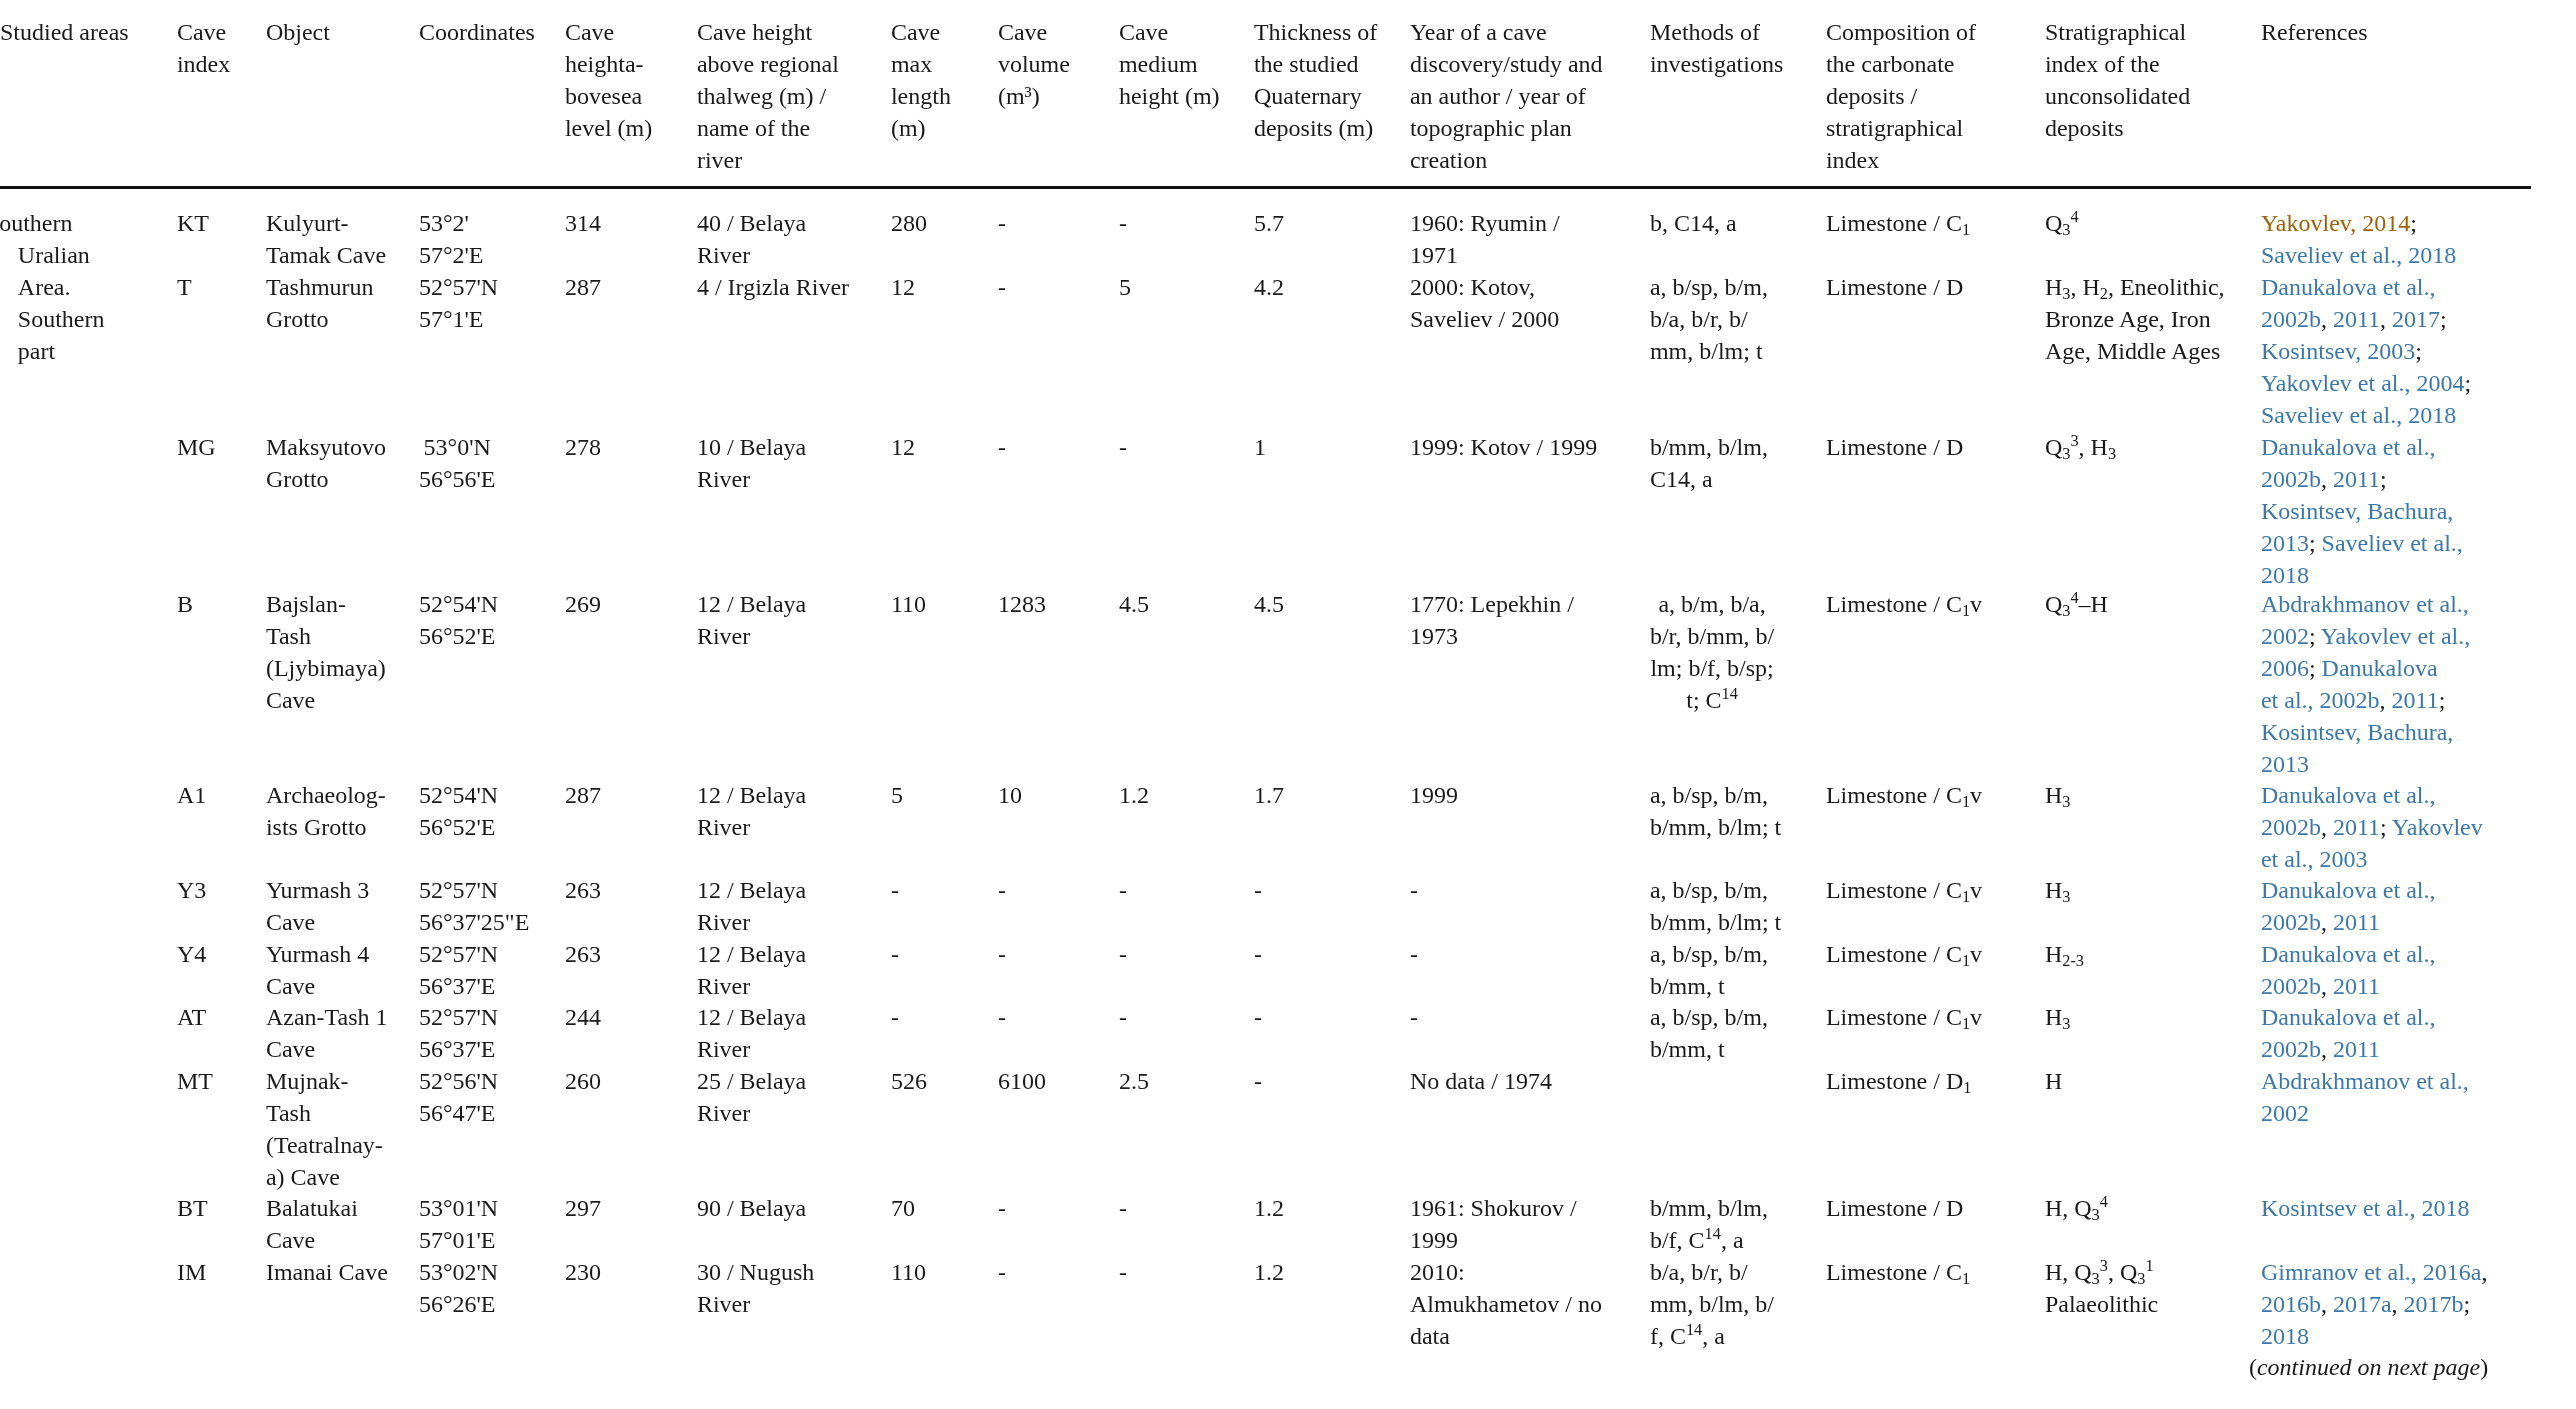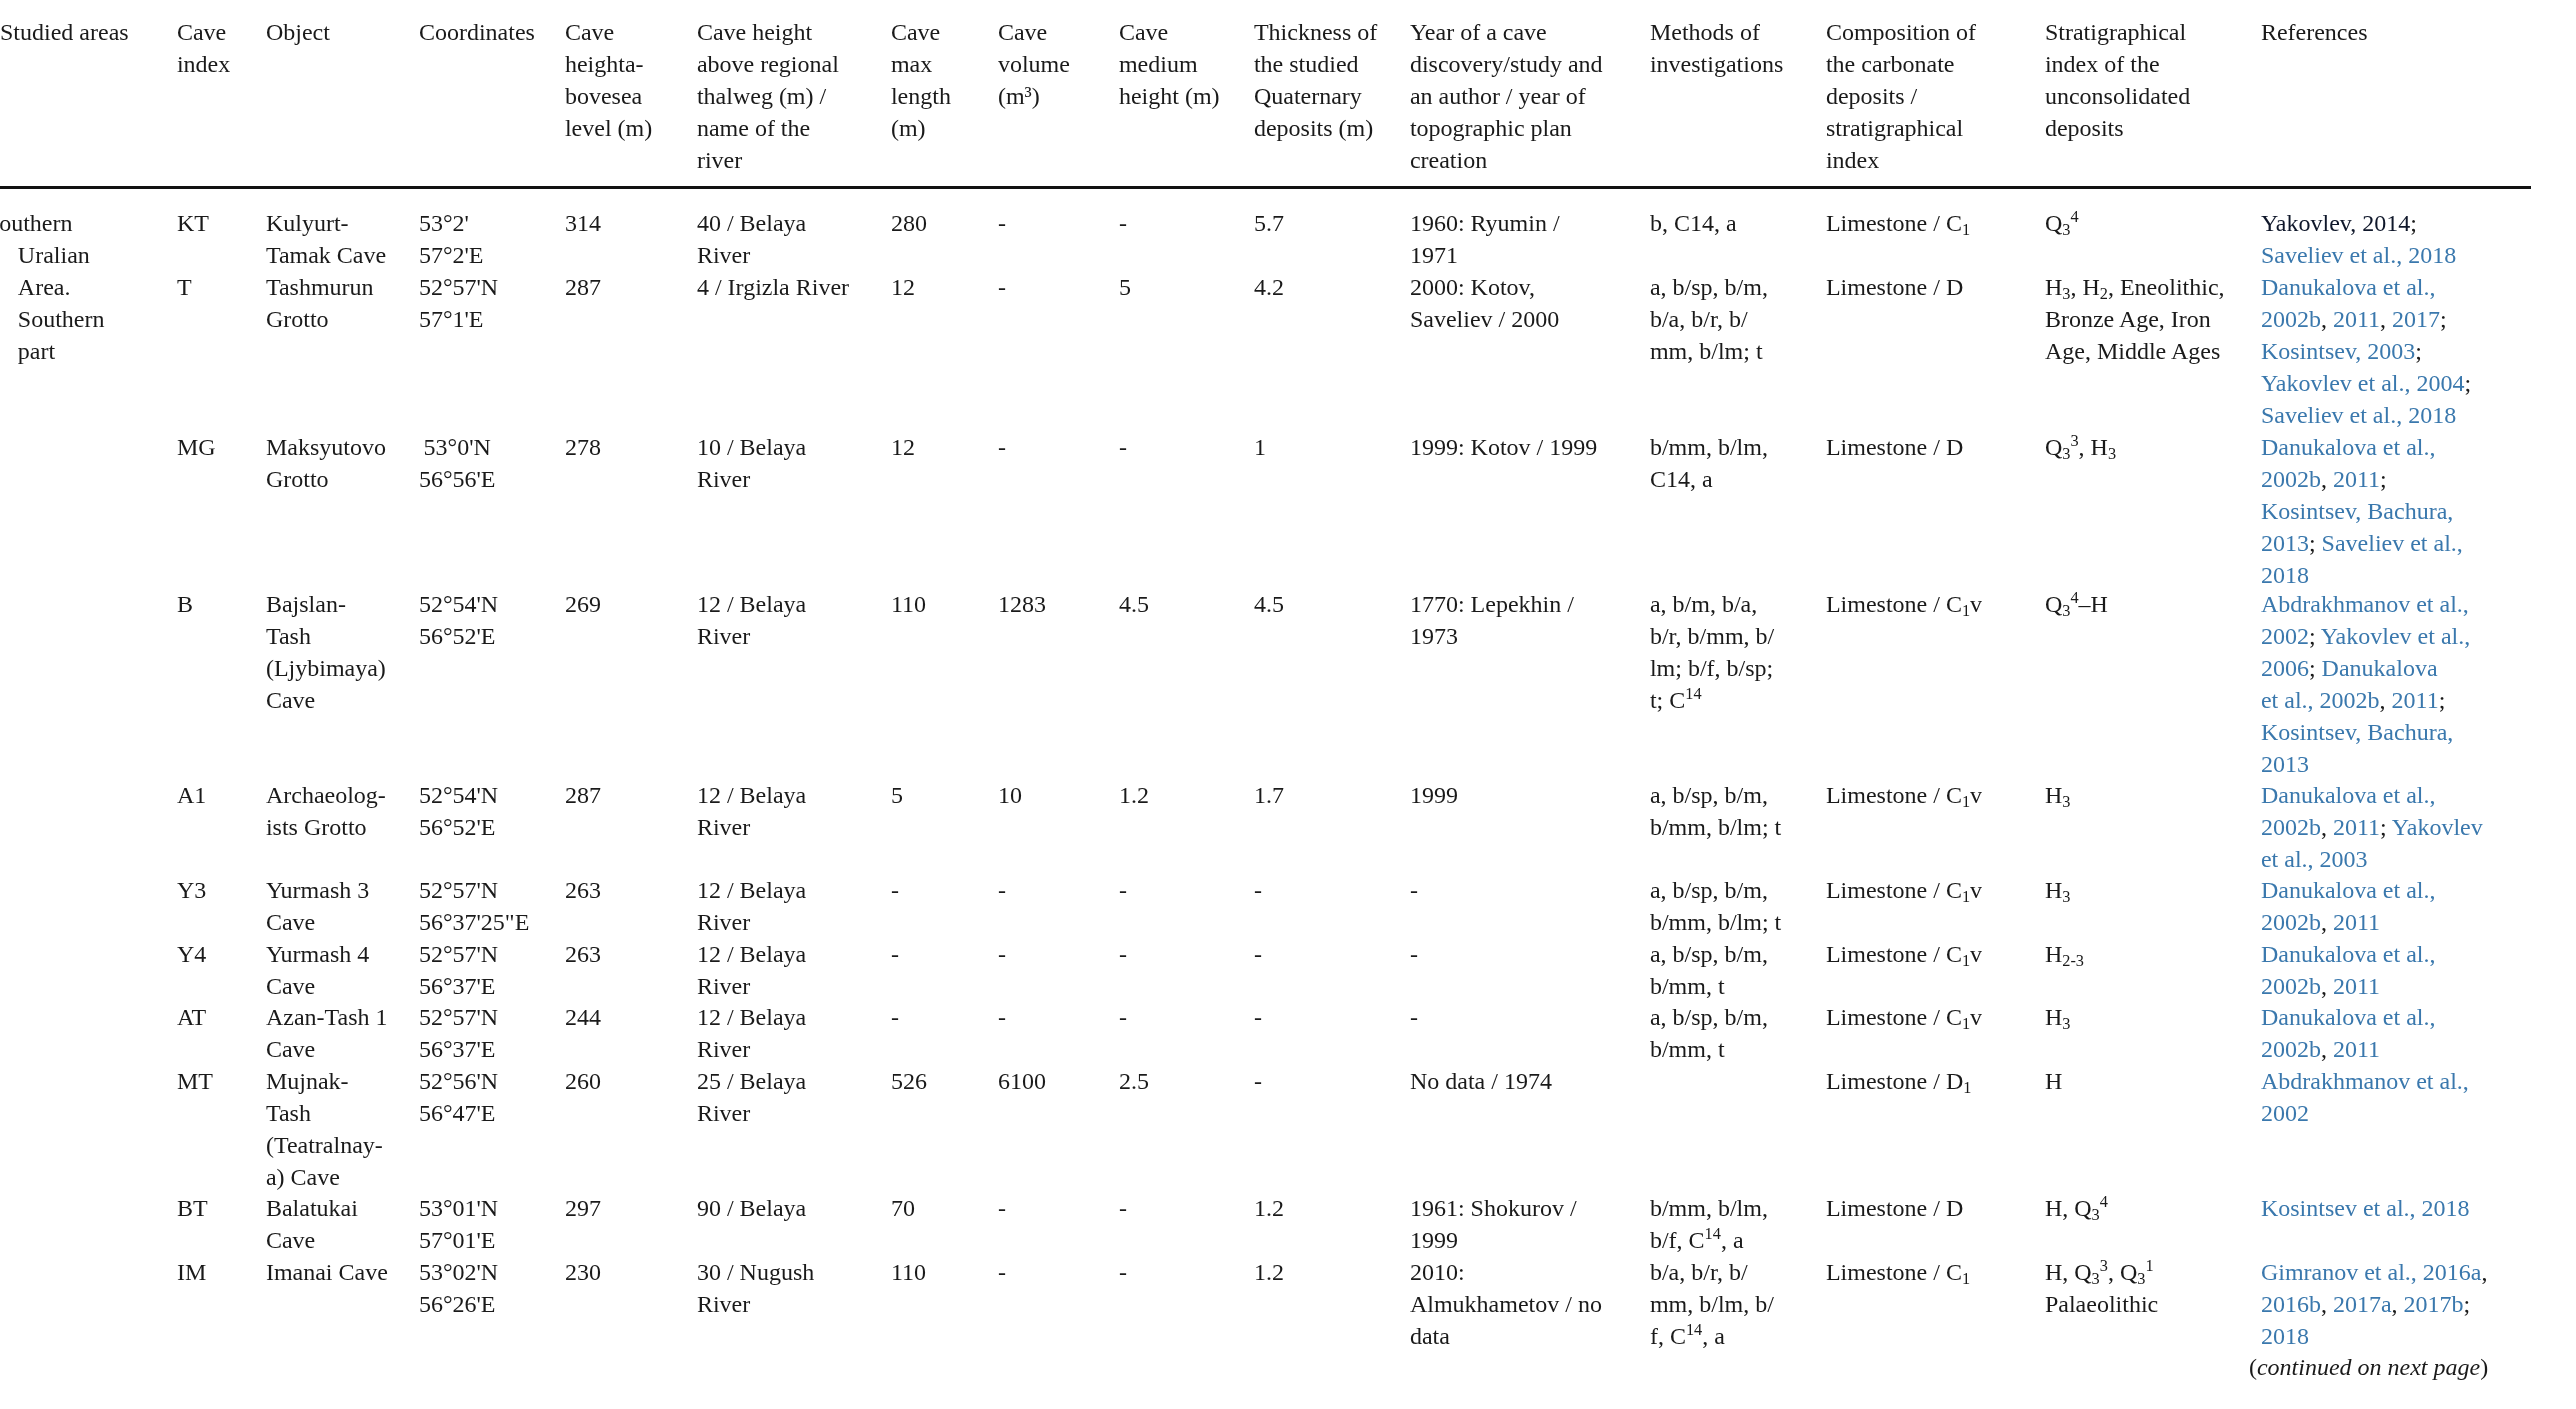--- a/index.html
+++ b/index.html
@@ -75,21 +75,21 @@
         <div class="cell" style="left: 572px; top: 207px; white-space: nowrap;">314</div>
         <div class="cell" style="left: 704px; top: 207px; white-space: nowrap;">40 / Belaya<br>River</div>
         <div class="cell" style="left: 898px; top: 207px; white-space: nowrap;">280</div>
         <div class="cell" style="left: 1005px; top: 207px; white-space: nowrap;">-</div>
         <div class="cell" style="left: 1126px; top: 207px; white-space: nowrap;">-</div>
         <div class="cell" style="left: 1261px; top: 207px; white-space: nowrap;">5.7</div>
         <div class="cell" style="left: 1417px; top: 207px; white-space: nowrap;">1960: Ryumin /<br>1971</div>
         <div class="cell" style="left: 1657px; top: 207px; white-space: nowrap;">b, C14, a</div>
         <div class="cell" style="left: 1833px; top: 207px; white-space: nowrap;">Limestone / C<sub>1</sub></div>
         <div class="cell" style="left: 2052px; top: 207px; white-space: nowrap;">Q<sub>3</sub><sup>4</sup></div>
-        <div class="cell" style="left: 2268px; top: 207px; white-space: nowrap;"><span class="link" style="color: #0f172a;">Yakovlev, 2014</span>;<br><span class="link" style="color: rgb(58, 120, 173);">Saveliev et al., 2018</span></div>
+        <div class="cell" style="left: 2268px; top: 207px; white-space: nowrap;"><span class="link" style="color: #a16207;">Yakovlev, 2014</span>;<br><span class="link" style="color: rgb(58, 120, 173);">Saveliev et al., 2018</span></div>
       </div>
       <div>
         <div class="cell" style="left: 184px; top: 271px; white-space: nowrap;">T</div>
         <div class="cell" style="left: 273px; top: 271px; white-space: nowrap;">Tashmurun<br>Grotto</div>
         <div class="cell" style="left: 426px; top: 271px; white-space: nowrap;">52°57'N<br>57°1'E</div>
         <div class="cell" style="left: 572px; top: 271px; white-space: nowrap;">287</div>
         <div class="cell" style="left: 704px; top: 271px; white-space: nowrap;">4 / Irgizla River</div>
         <div class="cell" style="left: 898px; top: 271px; white-space: nowrap;">12</div>
         <div class="cell" style="left: 1005px; top: 271px; white-space: nowrap;">-</div>
         <div class="cell" style="left: 1126px; top: 271px; white-space: nowrap;">5</div>
@@ -120,21 +120,21 @@
         <div class="cell" style="left: 184px; top: 588px; white-space: nowrap;">B</div>
         <div class="cell" style="left: 273px; top: 588px; white-space: nowrap;">Bajslan-<br>Tash<br>(Ljybimaya)<br>Cave</div>
         <div class="cell" style="left: 426px; top: 588px; white-space: nowrap;">52°54'N<br>56°52'E</div>
         <div class="cell" style="left: 572px; top: 588px; white-space: nowrap;">269</div>
         <div class="cell" style="left: 704px; top: 588px; white-space: nowrap;">12 / Belaya<br>River</div>
         <div class="cell" style="left: 898px; top: 588px; white-space: nowrap;">110</div>
         <div class="cell" style="left: 1005px; top: 588px; white-space: nowrap;">1283</div>
         <div class="cell" style="left: 1126px; top: 588px; white-space: nowrap;">4.5</div>
         <div class="cell" style="left: 1261px; top: 588px; white-space: nowrap;">4.5</div>
         <div class="cell" style="left: 1417px; top: 588px; white-space: nowrap;">1770: Lepekhin /<br>1973</div>
-        <div class="cell" style="left: 1657px; top: 588px; white-space: nowrap;">a, b/m, b/a,<br>b/r, b/mm, b/<br>lm; b/f, b/sp;<br>t; C<sup>14</sup></div>
+        <div class="cell" style="left: 1657px; top: 588px; white-space: nowrap; text-align: center;">a, b/m, b/a,<br>b/r, b/mm, b/<br>lm; b/f, b/sp;<br>t; C<sup>14</sup></div>
         <div class="cell" style="left: 1833px; top: 588px; white-space: nowrap;">Limestone / C<sub>1</sub>v</div>
         <div class="cell" style="left: 2052px; top: 588px; white-space: nowrap;">Q<sub>3</sub><sup>4</sup>–H</div>
         <div class="cell" style="left: 2268px; top: 588px; white-space: nowrap;"><span class="link" style="color: rgb(58, 120, 173);">Abdrakhmanov et al.,<br>2002</span>; <span class="link" style="color: rgb(58, 120, 173);">Yakovlev et al.,<br>2006</span>; <span class="link" style="color: rgb(58, 120, 173);">Danukalova<br>et al., 2002b</span>, <span class="link" style="color: rgb(58, 120, 173);">2011</span>;<br><span class="link" style="color: rgb(58, 120, 173);">Kosintsev, Bachura,<br>2013</span></div>
       </div>
       <div>
         <div class="cell" style="left: 184px; top: 779px; white-space: nowrap;">A1</div>
         <div class="cell" style="left: 273px; top: 779px; white-space: nowrap;">Archaeolog-<br>ists Grotto</div>
         <div class="cell" style="left: 426px; top: 779px; white-space: nowrap;">52°54'N<br>56°52'E</div>
         <div class="cell" style="left: 572px; top: 779px; white-space: nowrap;">287</div>
         <div class="cell" style="left: 704px; top: 779px; white-space: nowrap;">12 / Belaya<br>River</div>

